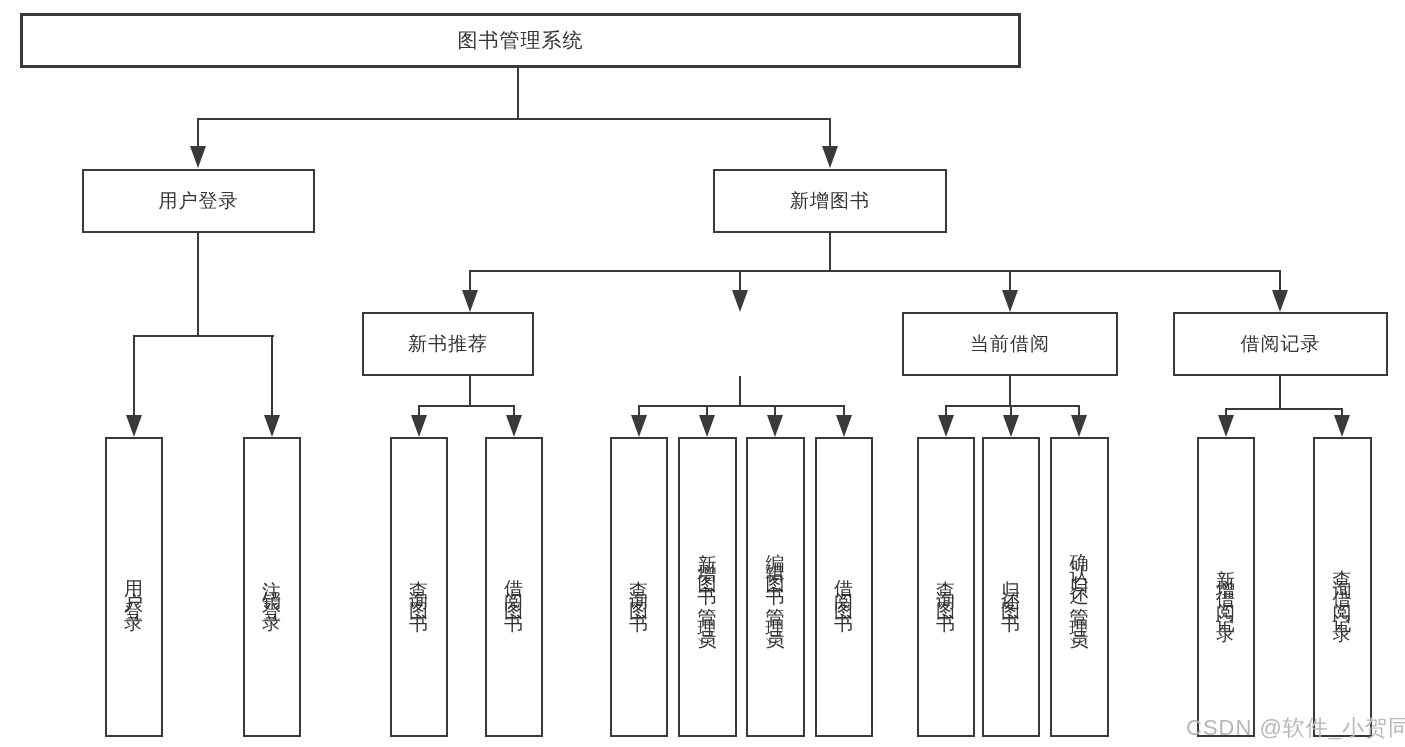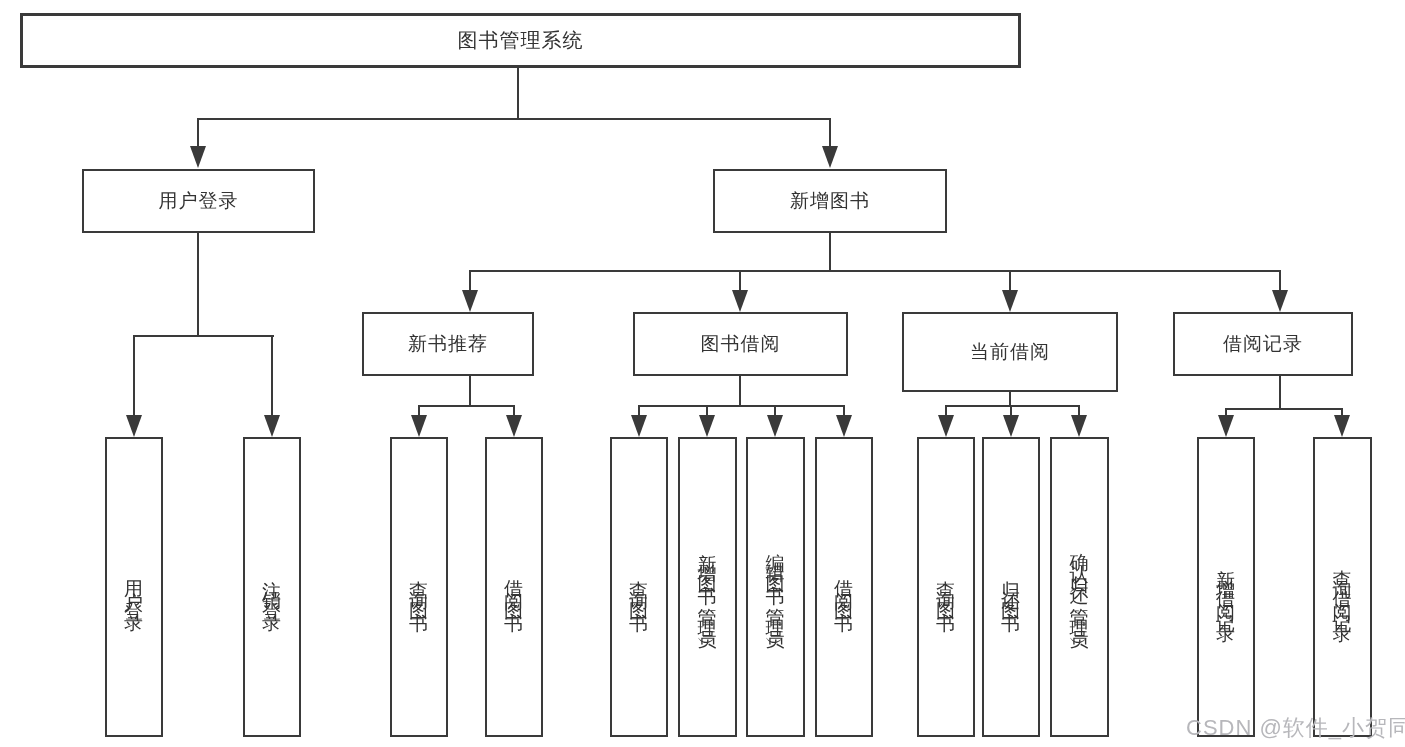--- a/index.html
+++ b/index.html
@@ -96,27 +96,24 @@
   <div class="line v" style="left:829px; top:233px; height:37px;"></div>
   <div class="line h" style="left:469px; top:270px; width:812px;"></div>
   <div class="arrow" style="left:462px; top:270px; height:42px;"></div>
   <div class="arrow" style="left:732px; top:270px; height:42px;"></div>
   <div class="arrow" style="left:1002px; top:270px; height:42px;"></div>
   <div class="arrow" style="left:1272px; top:270px; height:42px;"></div>
 
   <div class="box" style="left:362px; top:312px; width:172px; height:64px;">
     <span class="hlabel">新书推荐</span>
   </div>
-  <div class="box" style="left:633px; top:312px; width:215px; height:64px;">
-    <span class="hlabel">图书借阅</span>
-  </div>
-  <div class="box" style="left:902px; top:312px; width:216px; height:80px;">
+  <div class="box" style="left:902px; top:312px; width:216px; height:64px;">
     <span class="hlabel">当前借阅</span>
   </div>
-  <div class="box" style="left:1173px; top:312px; width:180px; height:64px;">
+  <div class="box" style="left:1173px; top:312px; width:215px; height:64px;">
     <span class="hlabel">借阅记录</span>
   </div>
 
   <div class="line v" style="left:469px; top:376px; height:29px;"></div>
   <div class="line h" style="left:418px; top:405px; width:97px;"></div>
   <div class="arrow" style="left:411px; top:405px; height:32px;"></div>
   <div class="arrow" style="left:506px; top:405px; height:32px;"></div>
 
   <div class="line v" style="left:739px; top:376px; height:29px;"></div>
   <div class="line h" style="left:638px; top:405px; width:207px;"></div>

